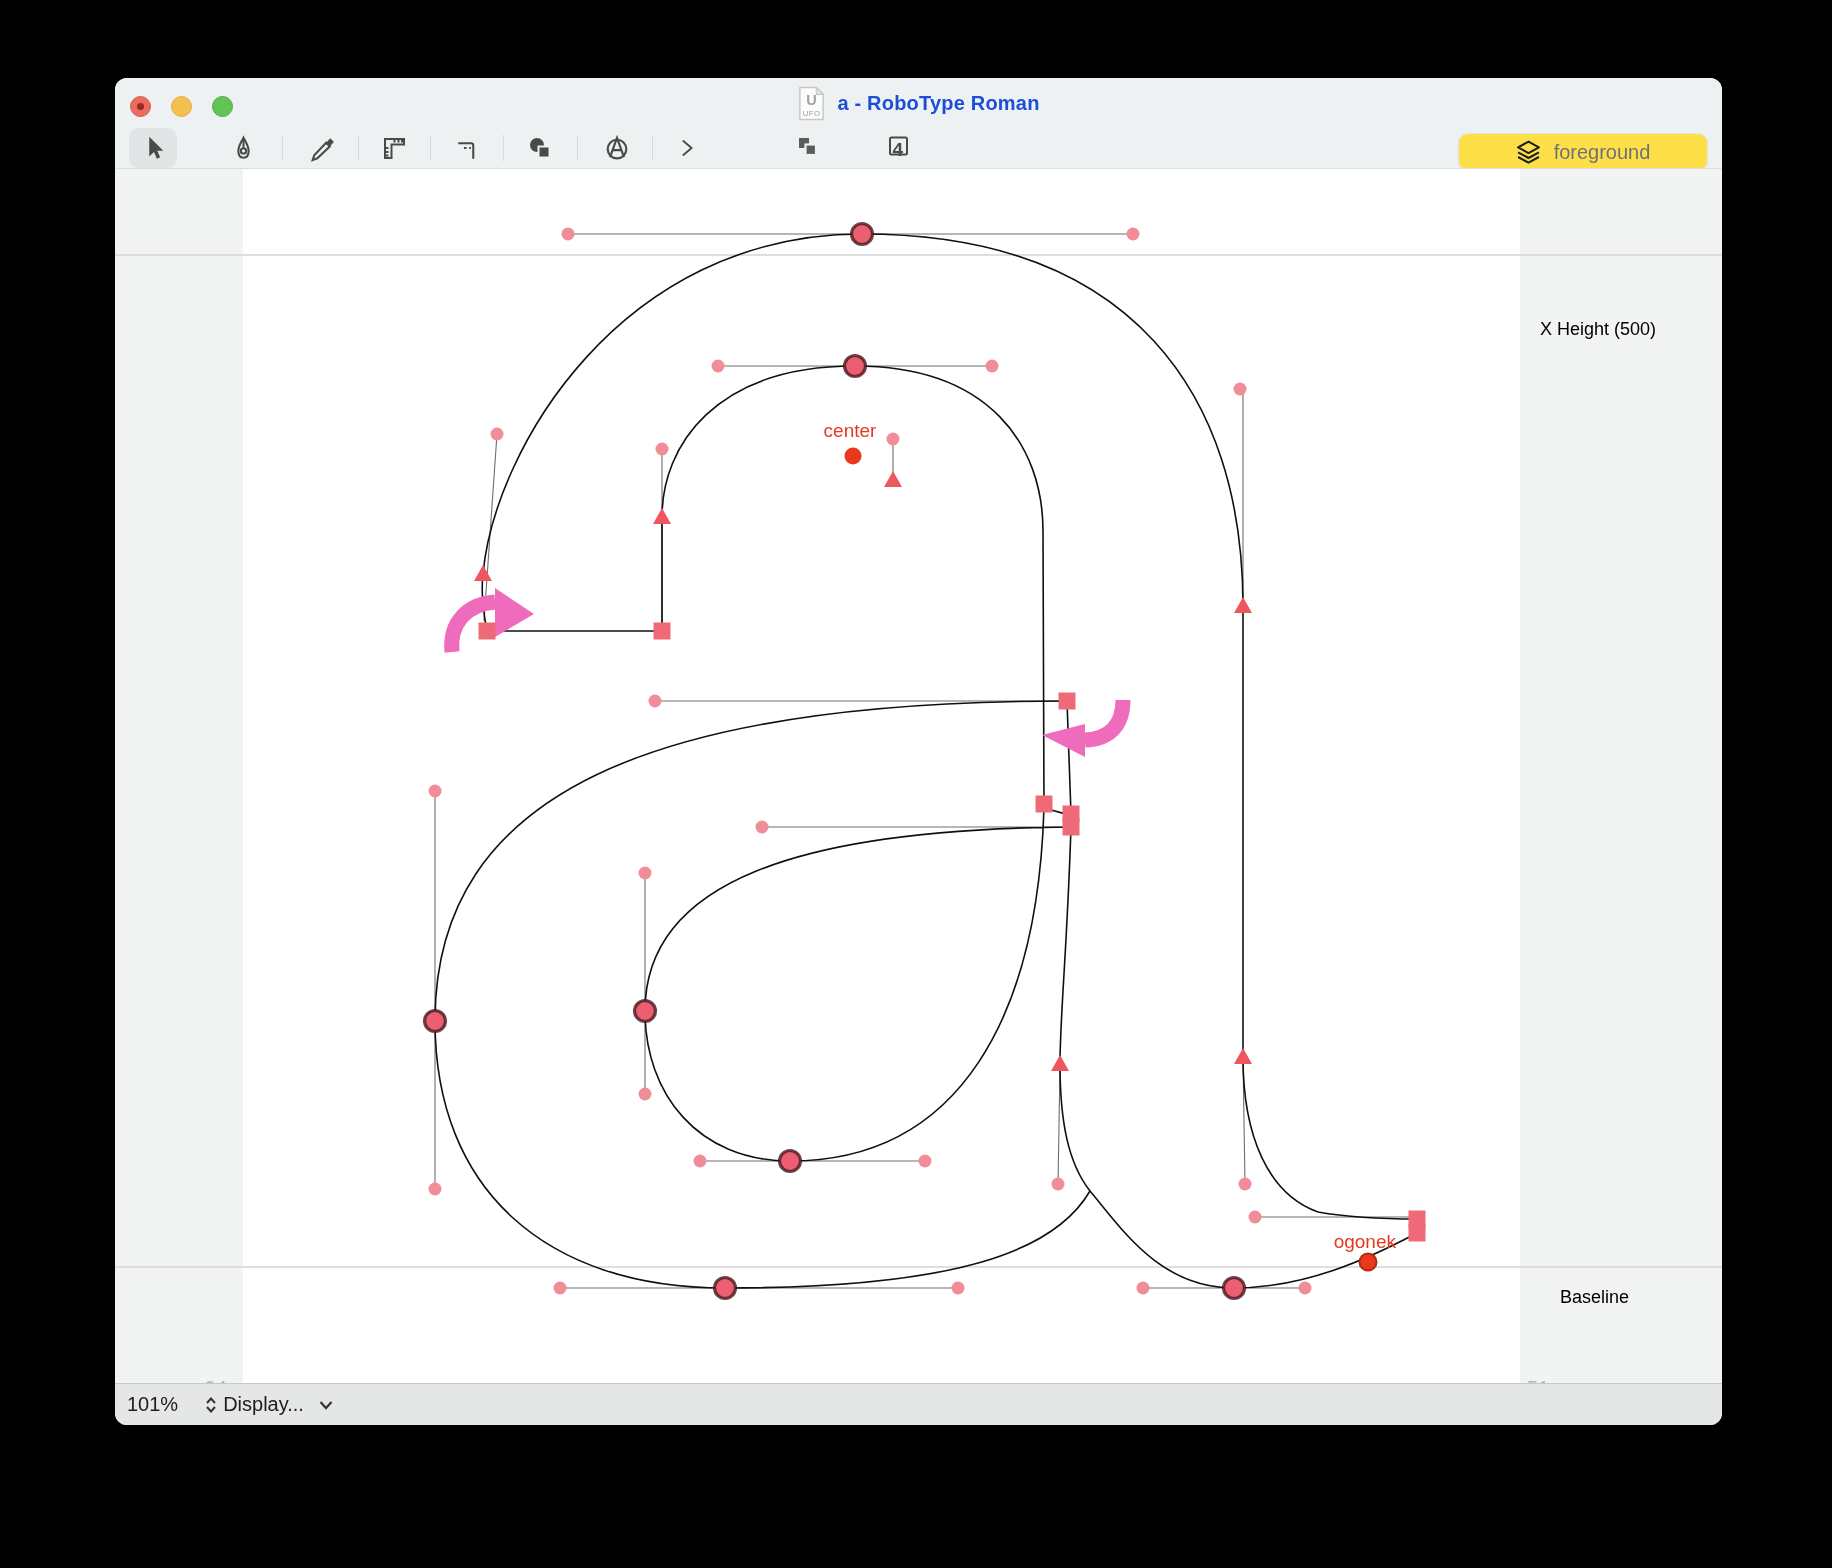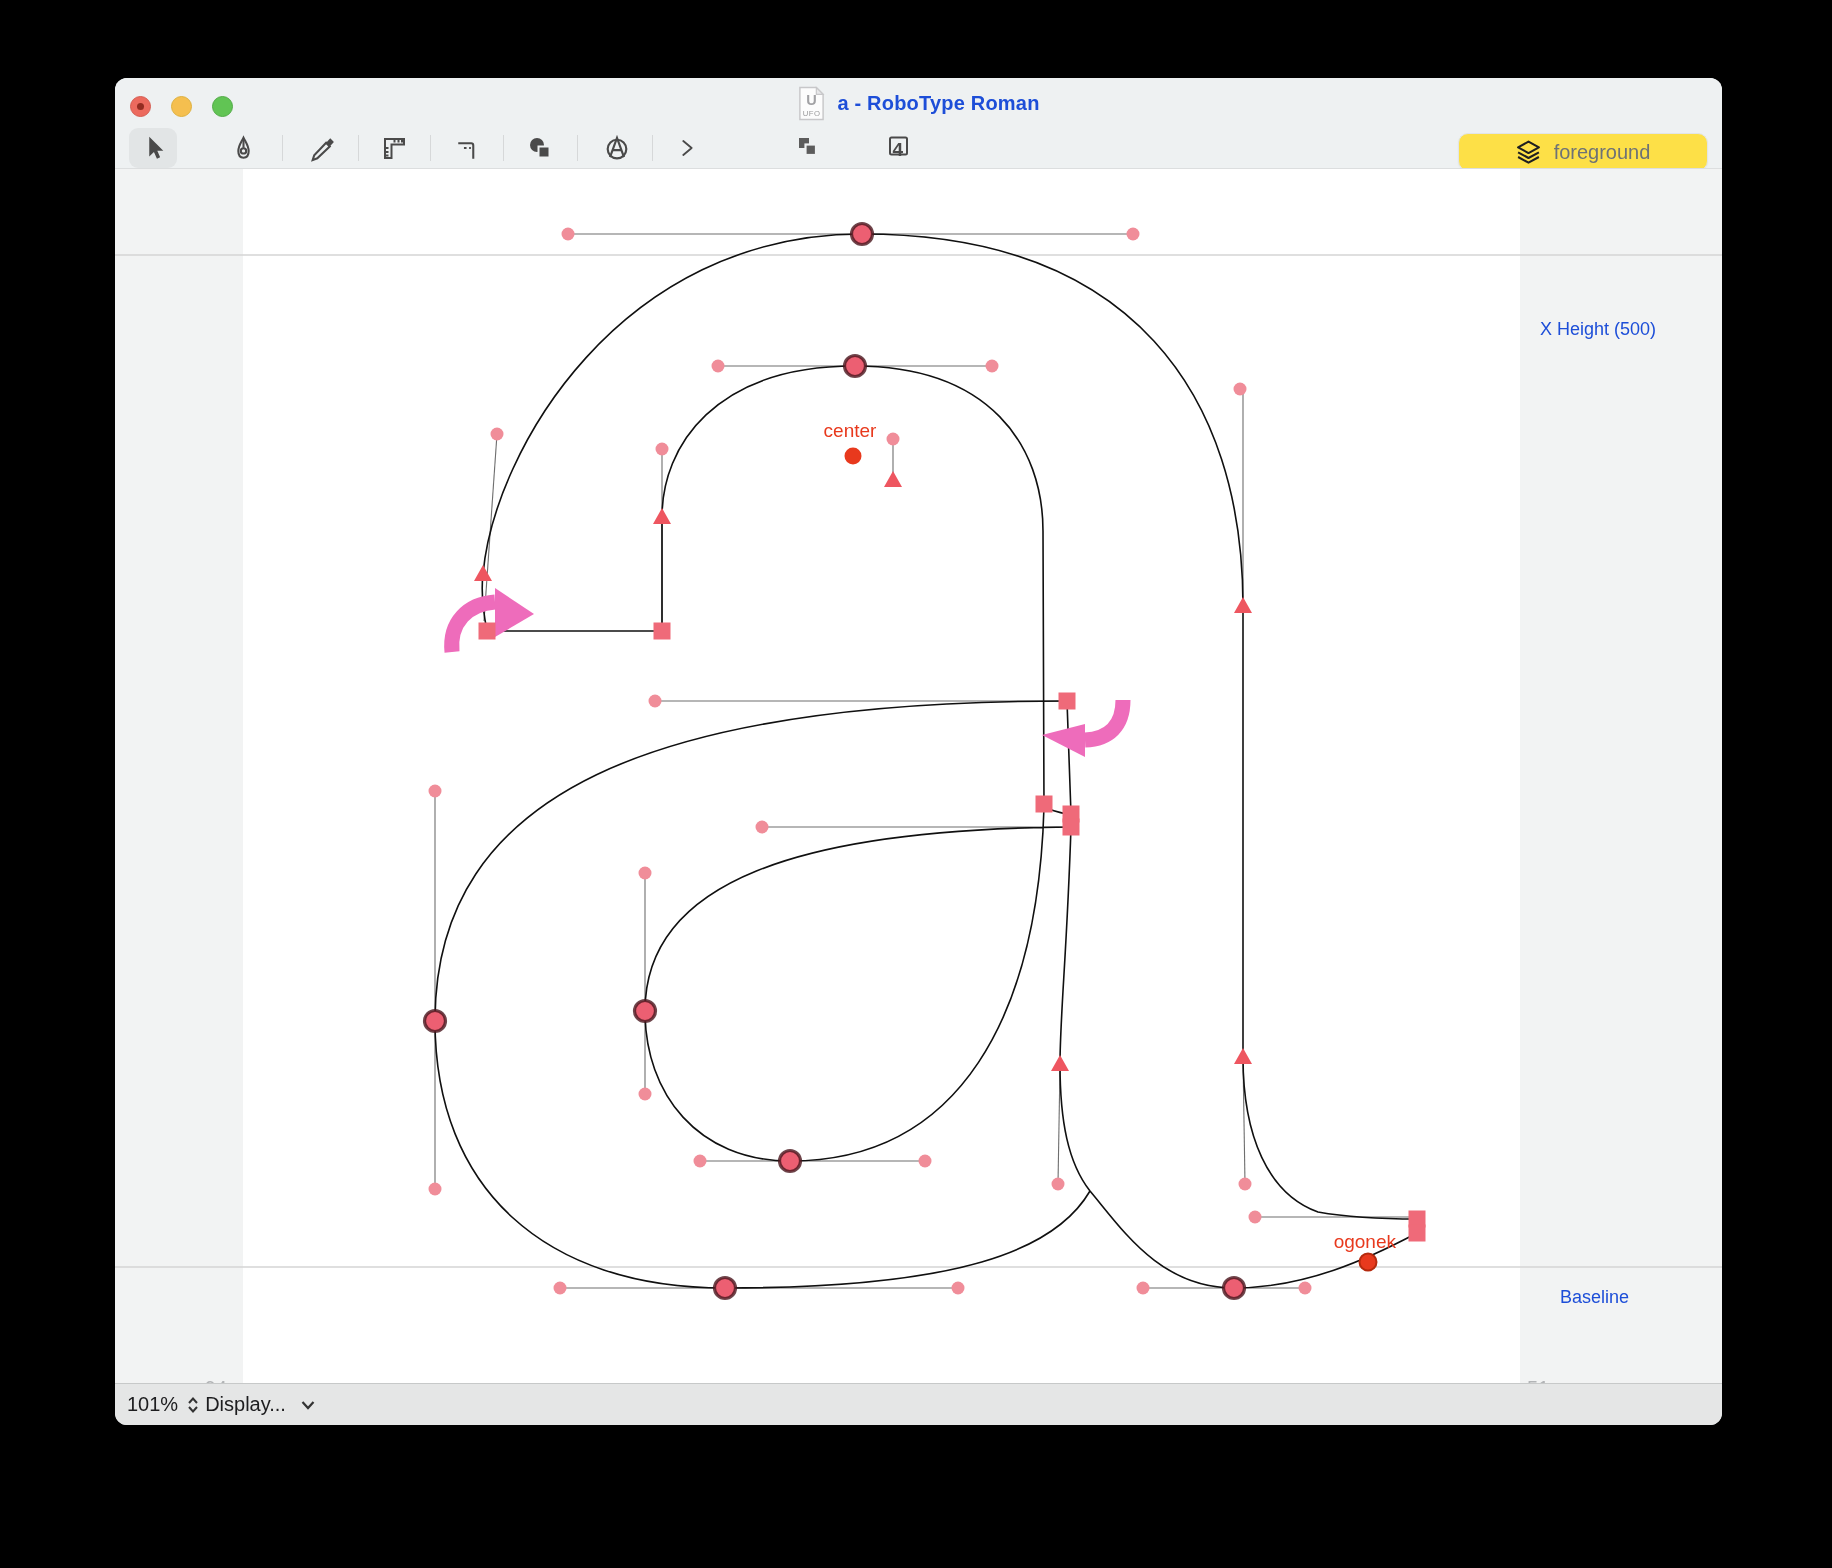--- a/index.html
+++ b/index.html
@@ -33,29 +33,29 @@
     box-shadow:0 1px 2px rgba(0,0,0,.04);
   }
   .fg-btn span{font-size:20px;color:#6e7276;}
   
   .canvas{position:absolute;top:90px;left:0;width:1607px;height:1215px;background:#fff;border-top:1px solid #dcdedf;box-sizing:border-box;}
   .margin{position:absolute;top:0;height:100%;background:#f2f3f3;z-index:0;}
   .margin-l{left:0;width:128px;}
   .margin-r{right:0;width:202px;}
   #glyph-svg{position:absolute;left:0;top:0;z-index:1;}
   #glyph-svg text{font-family:"Liberation Sans",sans-serif;font-weight:500;}
-  .lbl{position:absolute;color:#1d4ed8;font-size:18px;z-index:2;white-space:nowrap;}
+  .lbl{position:absolute;color:#000000;font-size:18px;z-index:2;white-space:nowrap;}
   .num{position:absolute;color:#b2b4b6;font-size:20px;z-index:2;}
   
   .statusbar{
     position:absolute;left:0;bottom:0;width:100%;height:42px;background:#e5e6e6;
     border-top:1px solid #c7c9c9;display:flex;align-items:center;gap:8px;
     padding:0 12px;box-sizing:border-box;z-index:3;
   }
-  .statusbar .zoomlbl{font-size:20px;color:#1d1d1f;margin-right:0;}
+  .statusbar .zoomlbl{font-size:20px;color:#1d1d1f;margin-right:18px;}
   .display-group{display:flex;align-items:center;gap:5px;font-size:20px;color:#1d1d1f;}
   .display-group svg{display:block;}
 </style>
 </head>
 <body>
 
 <div class="window">
 
   <div class="chrome">
     <div class="tl tl-close"></div>

